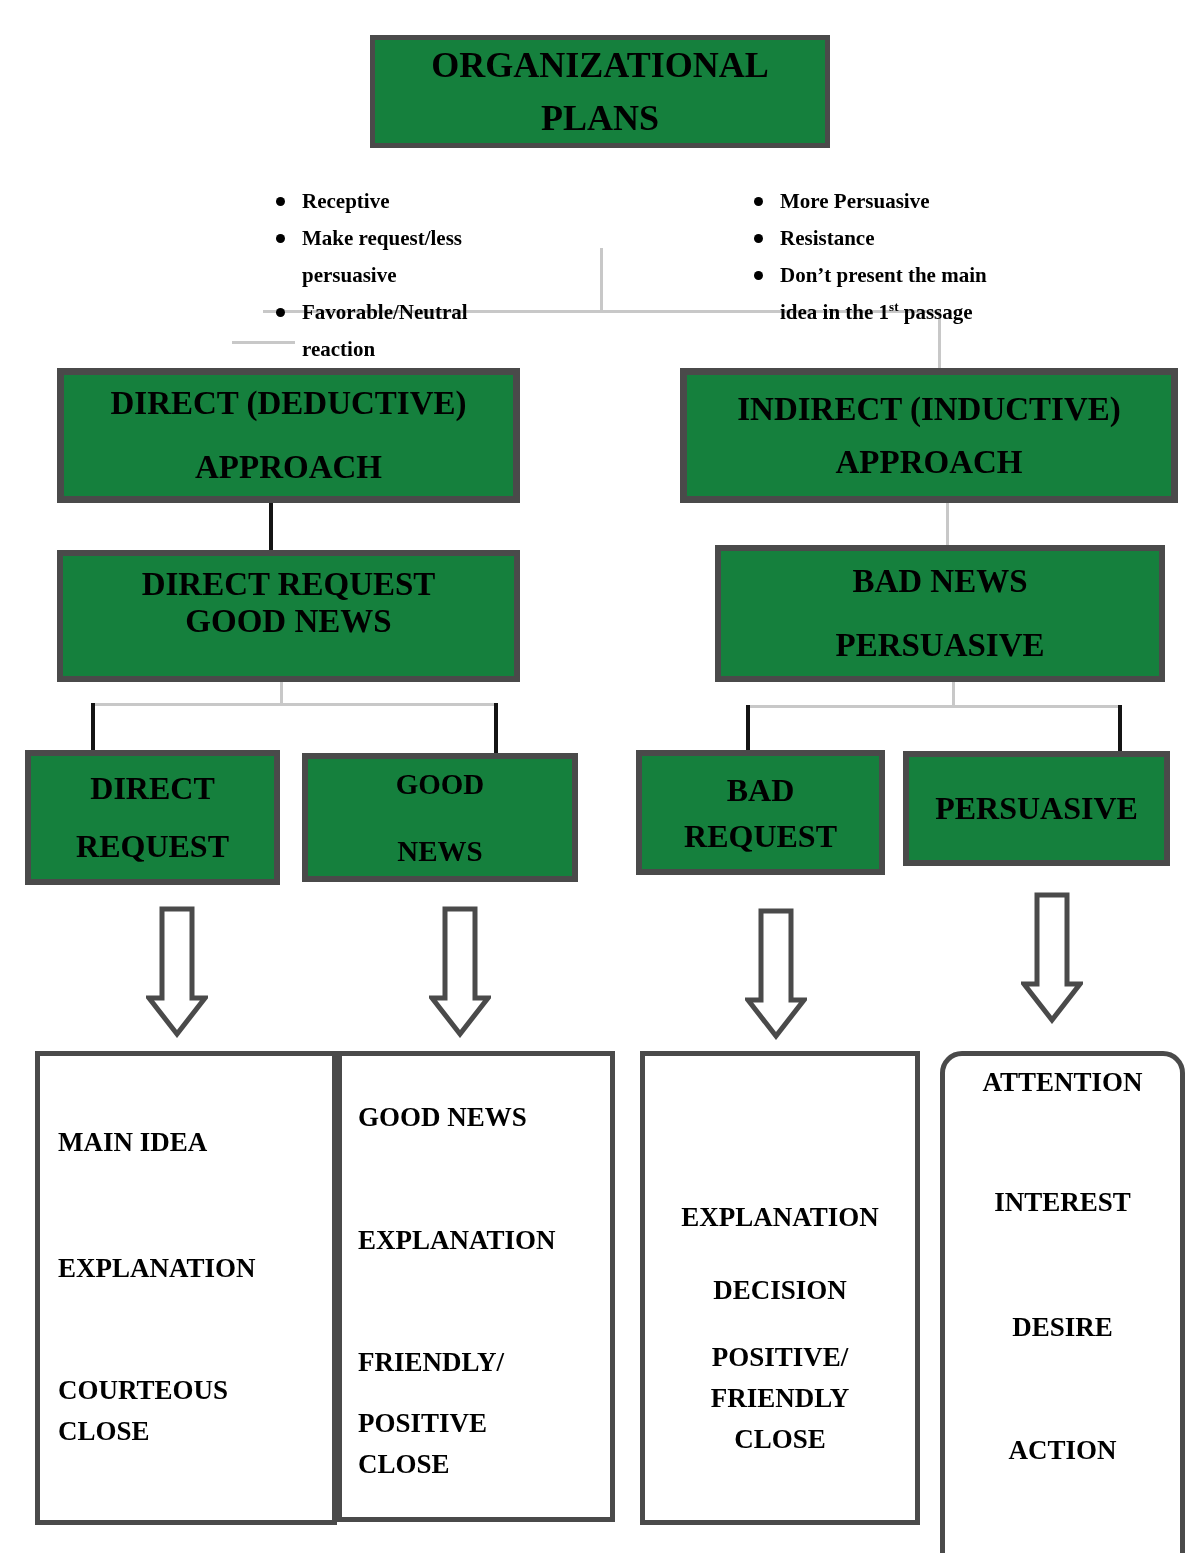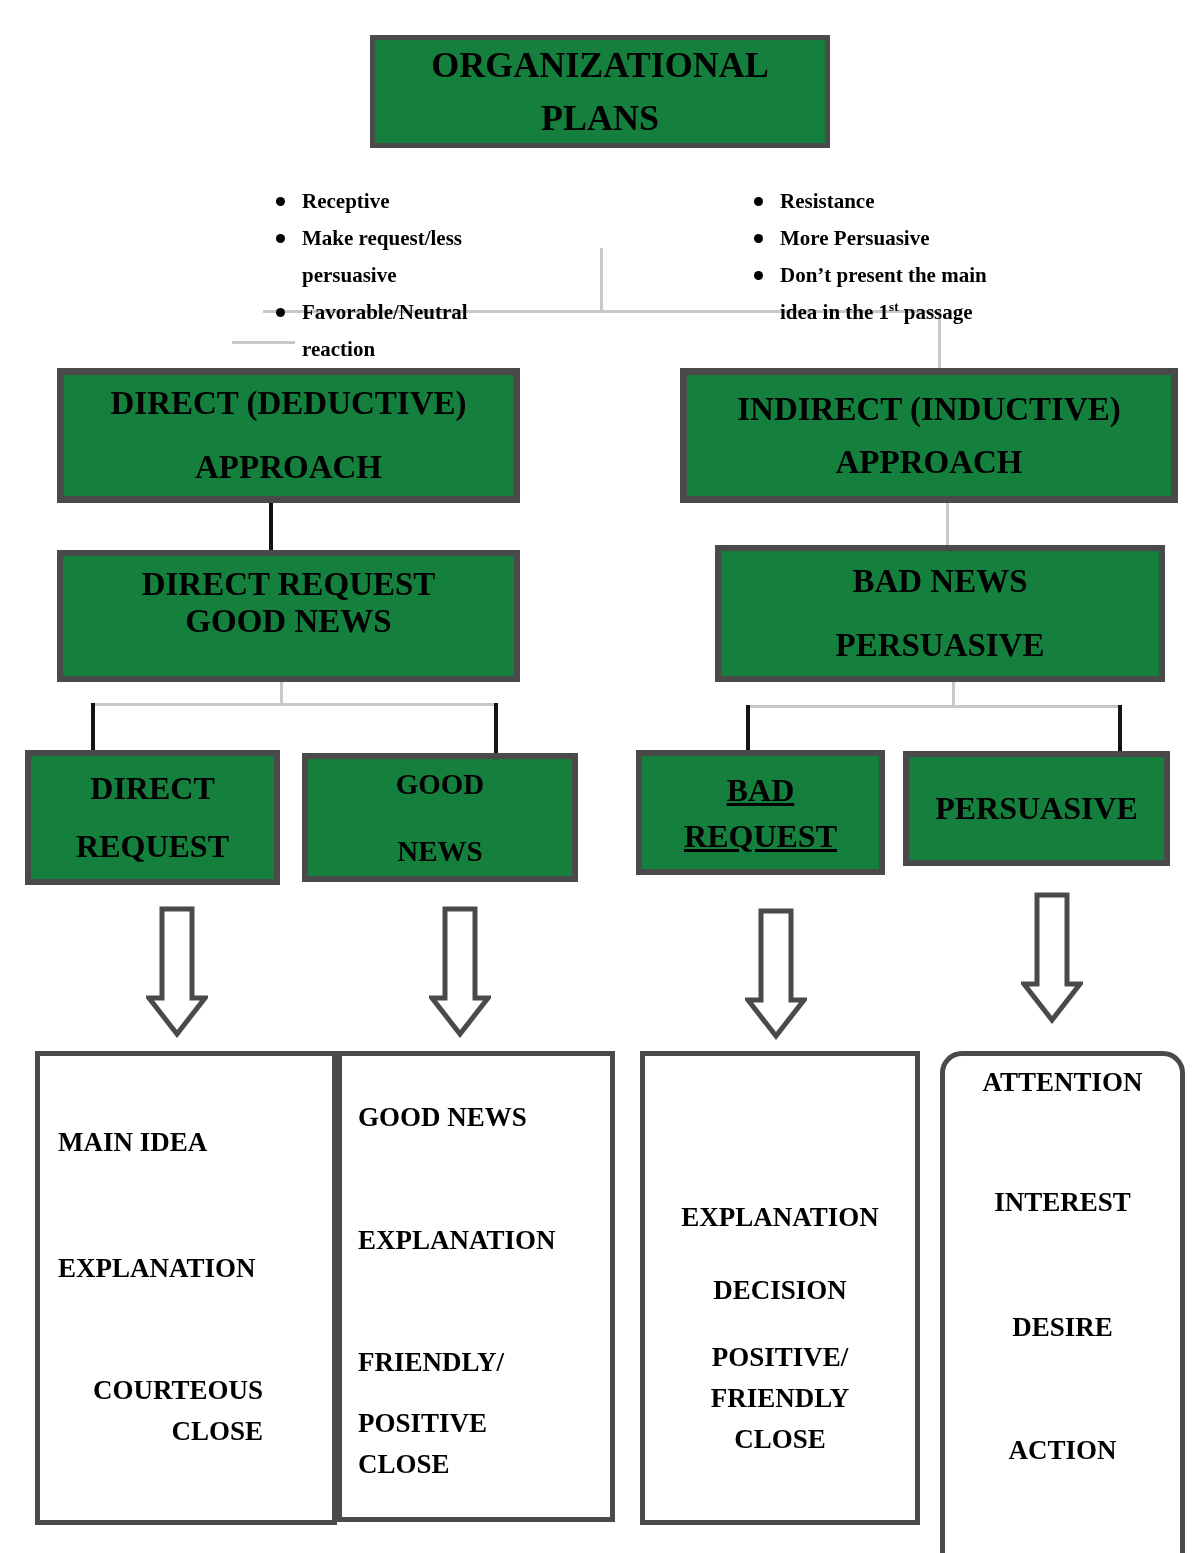--- a/index.html
+++ b/index.html
@@ -38,21 +38,21 @@
     font-size:33px;justify-content:center;line-height:53px;}
   .plan-left{left:57px;top:550px;width:463px;height:132px;
     font-size:33px;justify-content:flex-start;padding:10px 0;}
   .plan-right{left:715px;top:545px;width:450px;height:137px;
     font-size:33px;justify-content:space-between;padding:12px 0;}
   .leaf1{left:25px;top:750px;width:255px;height:135px;
     font-size:32px;justify-content:space-between;padding:14px 0;}
   .leaf2{left:302px;top:753px;width:276px;height:129px;
     font-size:29px;justify-content:space-between;line-height:50px;}
   .leaf3{left:636px;top:750px;width:249px;height:125px;
-    font-size:32px;justify-content:center;line-height:46px;text-decoration:underline;}
+    font-size:32px;justify-content:center;line-height:46px;}
   .leaf4{left:903px;top:751px;width:267px;height:115px;
     font-size:32px;justify-content:center;}
   
   .notes{position:absolute;z-index:2;font-weight:bold;font-size:21px;line-height:37px;}
   .notes-left{left:262px;top:183px;width:260px;height:182px;overflow:hidden;}
   .notes-right{left:740px;top:183px;width:340px;}
   .note-row{display:flex;align-items:flex-start;}
   .bullet{flex:0 0 40px;position:relative;}
   .bullet::after{content:"";position:absolute;left:14px;top:14px;width:9px;height:9px;
     background:#000;border-radius:50%;}
@@ -63,21 +63,21 @@
   .arrow{position:absolute;z-index:2;width:62px;height:132px;}
   .arrow svg{display:block;}
   .arrow1{left:146px;top:906px;}
   .arrow2{left:429px;top:906px;}
   .arrow3{left:745px;top:908px;}
   .arrow4{left:1021px;top:892px;}
   
   .col{position:absolute;background:#fff;border:5px solid #4a4a4a;box-sizing:border-box;
     z-index:2;font-weight:bold;font-size:27px;line-height:41px;}
   .col .item{position:absolute;}
-  .col0{left:35px;top:1051px;width:302px;height:474px;text-align:right;}
+  .col0{left:35px;top:1051px;width:302px;height:474px;}
   .col1{left:337px;top:1051px;width:278px;height:471px;}
   .col2{left:640px;top:1051px;width:280px;height:474px;text-align:center;}
   .col3{left:940px;top:1051px;width:245px;height:596px;text-align:center;border-radius:22px;}
   .o0-0{left:18px;top:66px;}
   .o0-1{left:18px;top:192px;}
   .o0-2{left:18px;top:314px;width:205px;}
   .o1-0{left:16px;top:41px;}
   .o1-1{left:16px;top:164px;}
   .o1-2{left:16px;top:286px;}
   .o1-3{left:16px;top:347px;width:175px;}
@@ -127,25 +127,25 @@
     </div>
     <div class="note-row">
       <span class="bullet"></span>
       <div class="note-text">Favorable/Neutral reaction</div>
     </div>
   </div>
 
   <div class="notes notes-right">
     <div class="note-row">
       <span class="bullet"></span>
+      <div class="note-text">More Persuasive</div>
+    </div>
+    <div class="note-row">
+      <span class="bullet"></span>
       <div class="note-text">Resistance</div>
-    </div>
-    <div class="note-row">
-      <span class="bullet"></span>
-      <div class="note-text">More Persuasive</div>
     </div>
     <div class="note-row">
       <span class="bullet"></span>
       <div class="note-text">
         <div>Don’t present the main</div>
         <div><span>idea in the 1</span><sup class="sup">st</sup><span> passage</span></div>
       </div>
     </div>
   </div>
 

